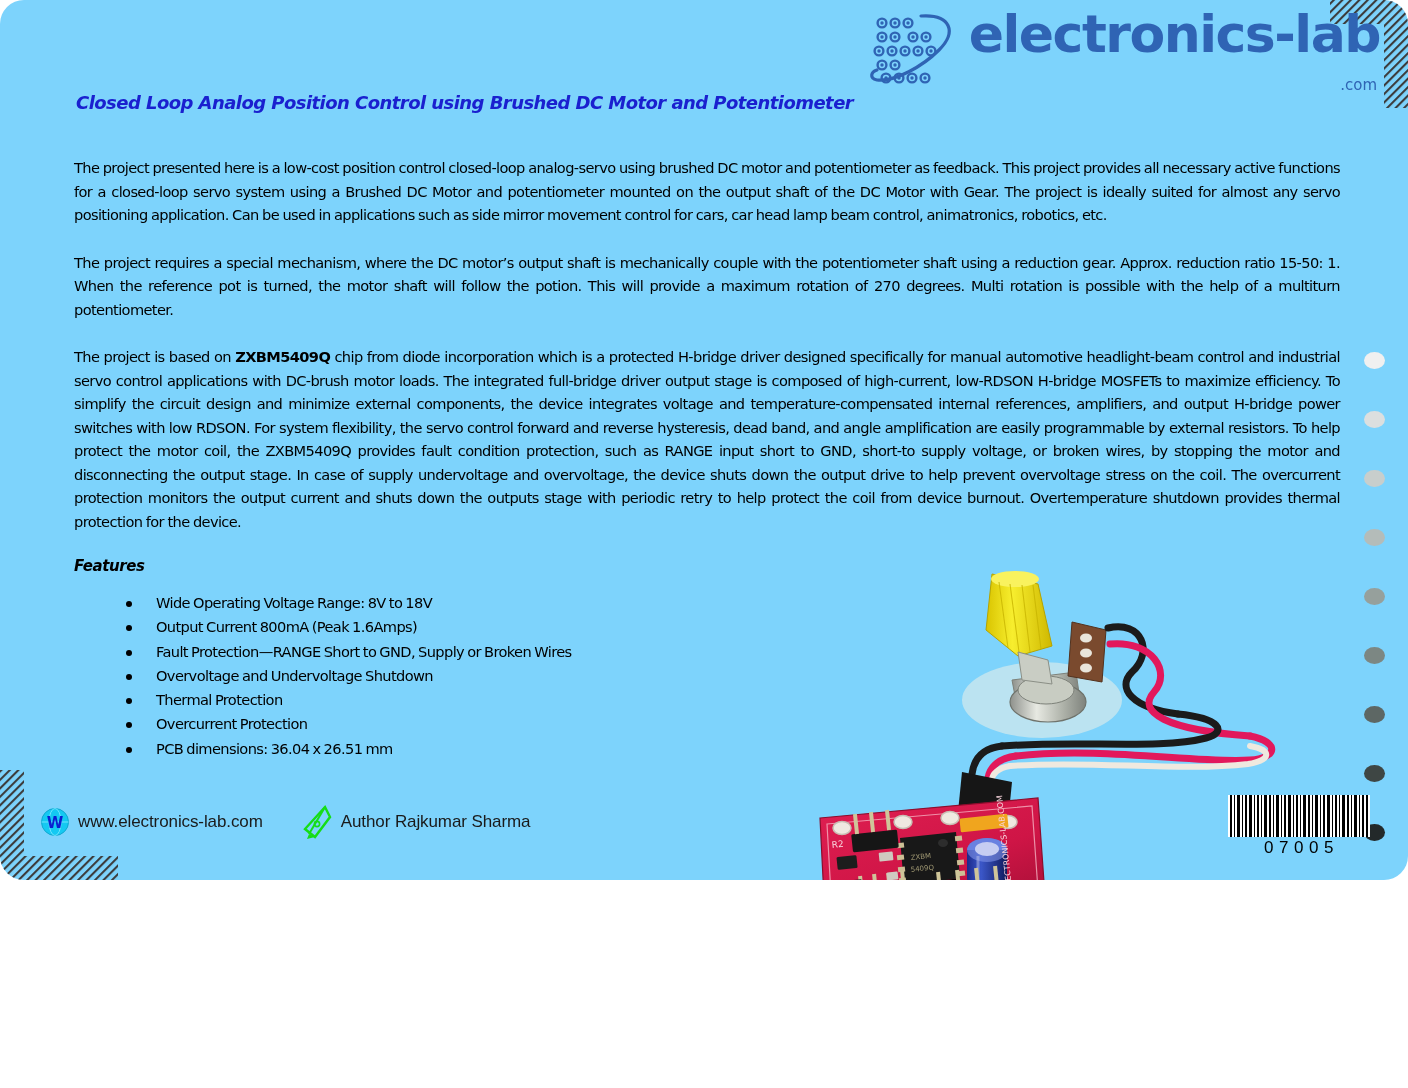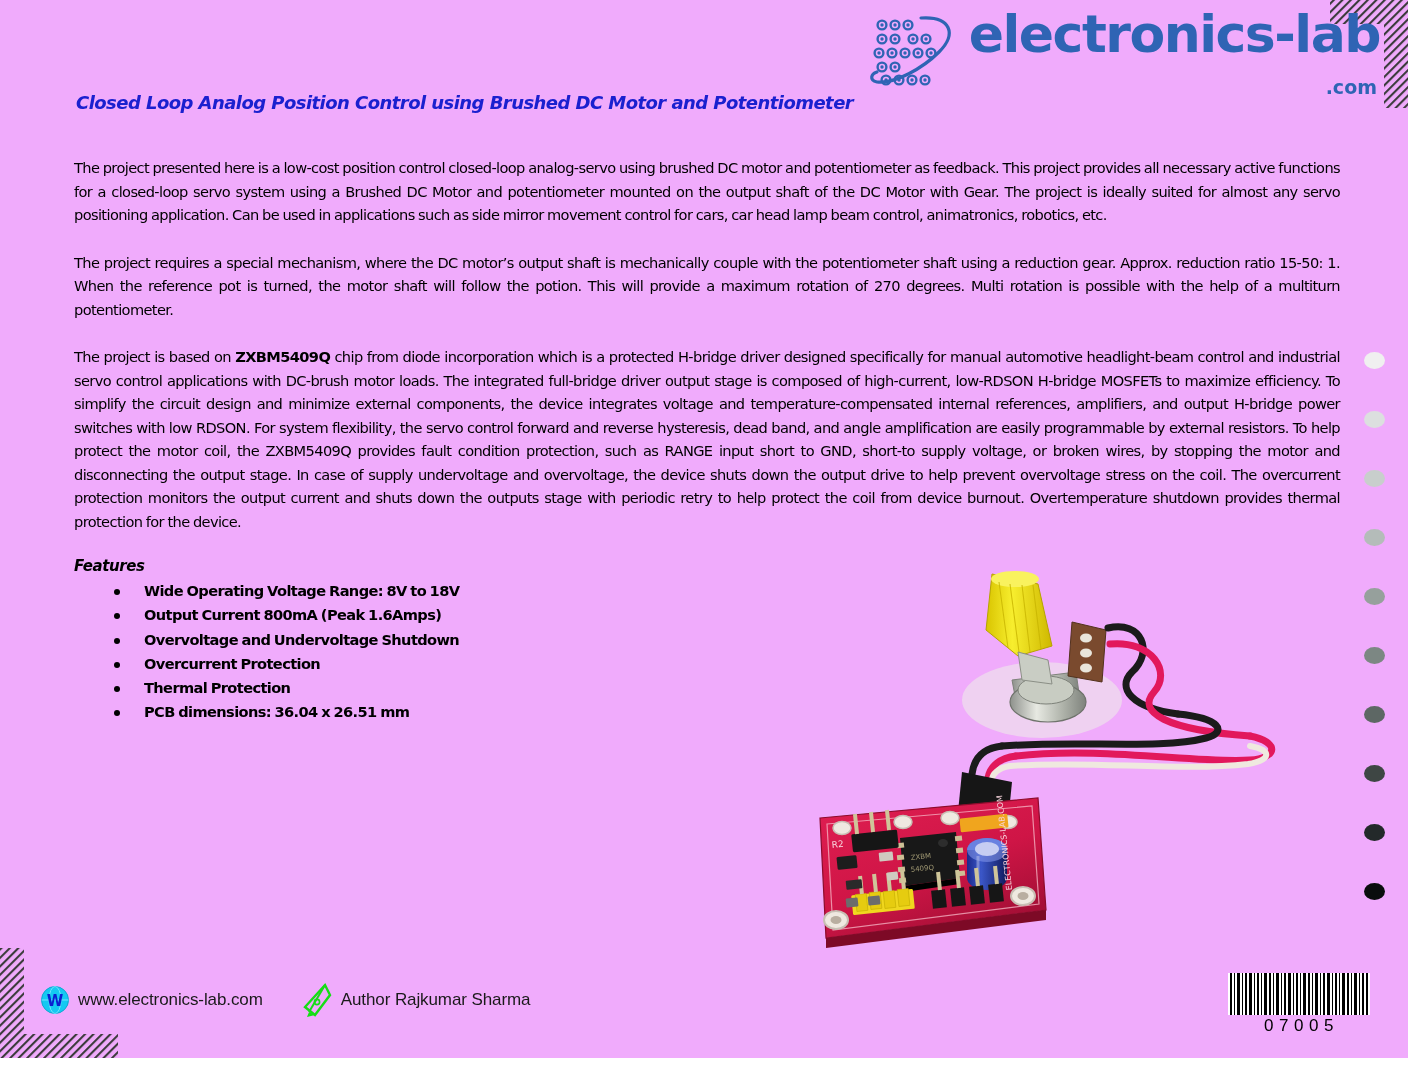--- a/index.html
+++ b/index.html
@@ -6,23 +6,24 @@
     margin: 0;
     padding: 0;
     background: #ffffff;
   }
   body {
     font-family: "Liberation Sans", sans-serif;
   }
   .page {
     position: relative;
     width: 1408px;
-    height: 1058px;
-    background: #f0abfc;
+    height: 880px;
+    background: #7dd3fc;
     overflow: hidden;
+    border-radius: 24px;
   }
 
   
   .hatch-tr {
     position: absolute;
     top: 0; right: 0;
     width: 118px; height: 108px;
     pointer-events: none;
   }
   .hatch-bl {
@@ -50,22 +51,22 @@
   }
   .logo-word .main {
     font-family: "DejaVu Sans", sans-serif;
     font-weight: bold;
     font-size: 52px;
     letter-spacing: -1.5px;
     color: #2f64b4;
   }
   .logo-word .dotcom {
     font-family: "DejaVu Sans", sans-serif;
-    font-weight: bold;
-    font-size: 19px;
+    font-weight: normal;
+    font-size: 15px;
     color: #2f64b4;
     margin-top: 18px;
     margin-right: 3px;
   }
 
   
   .doc-title {
     position: absolute;
     left: 76px;
     top: 92px;
@@ -103,24 +104,23 @@
   .features-head {
     margin: 2px 0 3px 0;
     font-family: "DejaVu Sans", sans-serif;
     font-weight: bold;
     font-style: italic;
     font-size: 15px;
     letter-spacing: -0.4px;
     color: #000;
   }
   ul.features {
-    margin: 4px;
+    margin: 16px;
     padding: 0 0 0 30px;
     list-style: none;
-    font-weight: bold;
   }
   ul.features li {
     position: relative;
     font-family: "DejaVu Sans", sans-serif;
     font-size: 14.6px;
     line-height: 24.3px;
     letter-spacing: -0.62px;
     word-spacing: -0.9px;
     color: #000;
     padding-left: 36px;
@@ -292,23 +292,24 @@
     <p class="para">The project presented here is a low-cost position control closed-loop analog-servo using brushed DC motor and potentiometer as feedback. This project provides all necessary active functions for a closed-loop servo system using a Brushed DC Motor and potentiometer mounted on the output shaft of the DC Motor with Gear. The project is ideally suited for almost any servo positioning application. Can be used in applications such as side mirror movement control for cars, car head lamp beam control, animatronics, robotics, etc.</p>
     <p class="para">The project requires a special mechanism, where the DC motor’s output shaft is mechanically couple with the potentiometer shaft using a reduction gear. Approx. reduction ratio 15-50: 1. When the reference pot is turned, the motor shaft will follow the potion. This will provide a maximum rotation of 270 degrees. Multi rotation is possible with the help of a multiturn potentiometer.</p>
 
     <p class="para"><span>The project is based on </span><b>ZXBM5409Q</b><span> chip from diode incorporation which is a protected H-bridge driver designed specifically for manual automotive headlight-beam control and industrial servo control applications with DC-brush motor loads. The integrated full-bridge driver output stage is composed of high-current, low-RDSON H-bridge MOSFETs to maximize efficiency. To simplify the circuit design and minimize external components, the device integrates voltage and temperature-compensated internal references, amplifiers, and output H-bridge power switches with low RDSON.  For system flexibility, the servo control forward and reverse hysteresis, dead band, and angle amplification are easily programmable by external resistors. To help protect the motor coil, the ZXBM5409Q provides fault condition protection, such as RANGE input short to GND, short-to supply voltage, or broken wires, by stopping the motor and disconnecting the output stage. In case of supply undervoltage and overvoltage, the device shuts down the output drive to help prevent overvoltage stress on the coil. The overcurrent protection monitors the output current and shuts down the outputs stage with periodic retry to help protect the coil from device burnout. Overtemperature shutdown provides thermal protection for the device.</span></p>
 
 
     <div class="features-head">Features</div>
     <ul class="features">
       <li>Wide Operating Voltage Range: 8V to 18V</li>
       <li>Output Current 800mA (Peak 1.6Amps)</li>
+      <li>Fault Protection—RANGE Short to GND, Supply or Broken Wires</li>
       <li>Overvoltage and Undervoltage Shutdown</li>
+      <li>Thermal Protection</li>
       <li>Overcurrent Protection</li>
-      <li>Thermal Protection</li>
       <li>PCB dimensions: 36.04 x 26.51 mm</li>
     </ul>
   </div>
 
   <div class="dot-col">
     <span class="dot" style="background: rgb(240, 240, 240);"></span>
     <span class="dot" style="background: rgb(220, 223, 223);"></span>
     <span class="dot" style="background: rgb(200, 206, 204);"></span>
     <span class="dot" style="background: rgb(180, 188, 185);"></span>
     <span class="dot" style="background: rgb(150, 160, 156);"></span>

